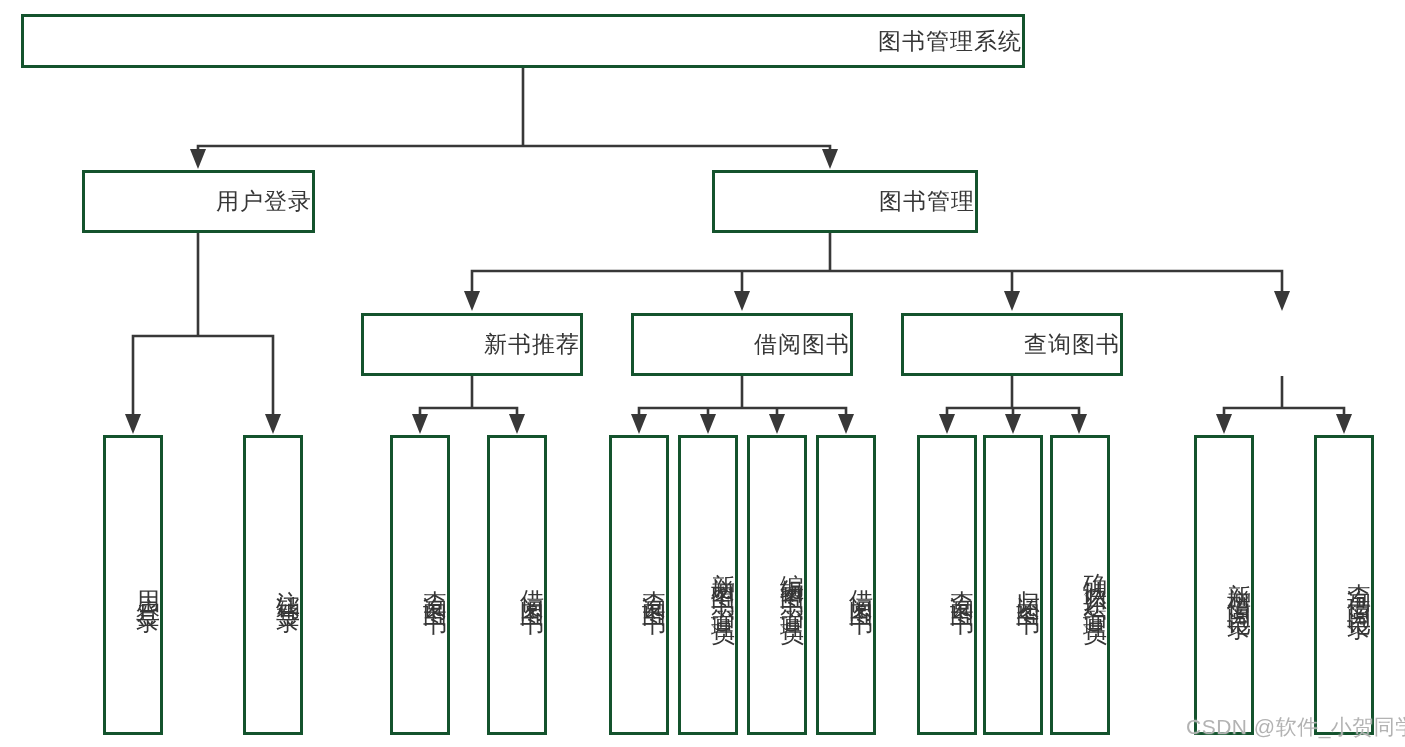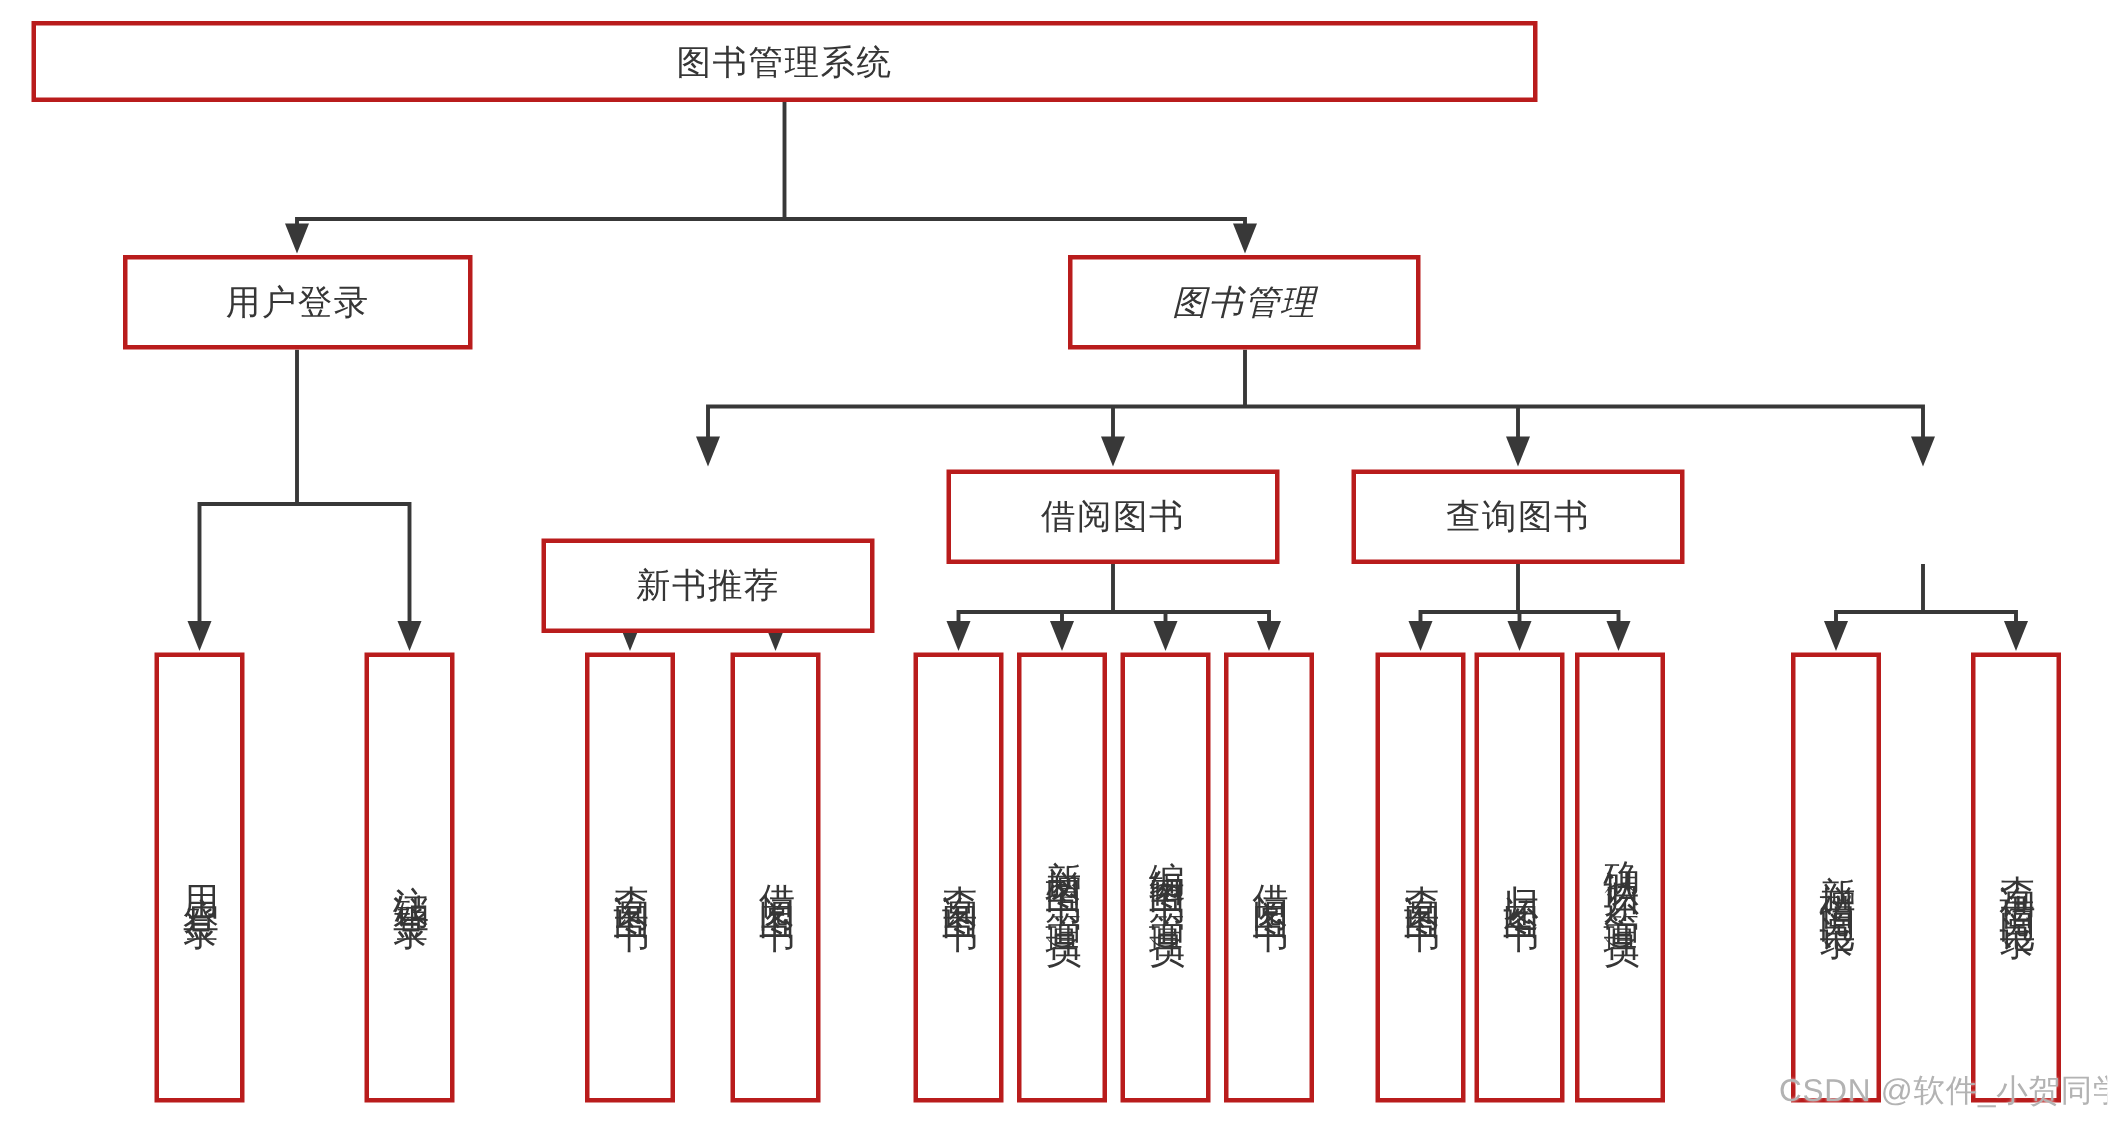--- a/index.html
+++ b/index.html
@@ -18,38 +18,38 @@
   #connector-svg {
     position: absolute;
     left: 0; top: 0;
     width: 1405px;
     height: 747px;
     pointer-events: none;
   }
   .node {
     position: absolute;
     box-sizing: border-box;
-    border: 3px solid #b91c1c;
+    border: 3px solid #14532d;
     background: #ffffff;
     display: flex;
     align-items: center;
-    justify-content: center;
+    justify-content: flex-end;
     color: #363636;
   }
   .hlabel {
     font-size: 23px;
     letter-spacing: 1px;
     white-space: nowrap;
   }
   .root-box   { left: 21px;  top: 14px;  width: 1004px; height: 54px; }
   .l2-box     { top: 170px;  height: 63px; }
   .l2-a       { left: 82px;  width: 233px; }
-  .l2-b       { left: 712px; width: 235px; font-style: italic; }
+  .l2-b       { left: 712px; width: 266px; }
   .l3-box     { top: 313px;  height: 63px; width: 222px; }
-  .l3-1 { left: 361px; margin-top: 46px; }
+  .l3-1 { left: 361px; }
   .l3-2 { left: 631px; }
   .l3-3 { left: 901px; }
   .l3-4 { left: 1171px; }
   .leaf {
     top: 435px;
     width: 60px;
     height: 300px;
     border-width: 3px;
   }
   .vtext {

